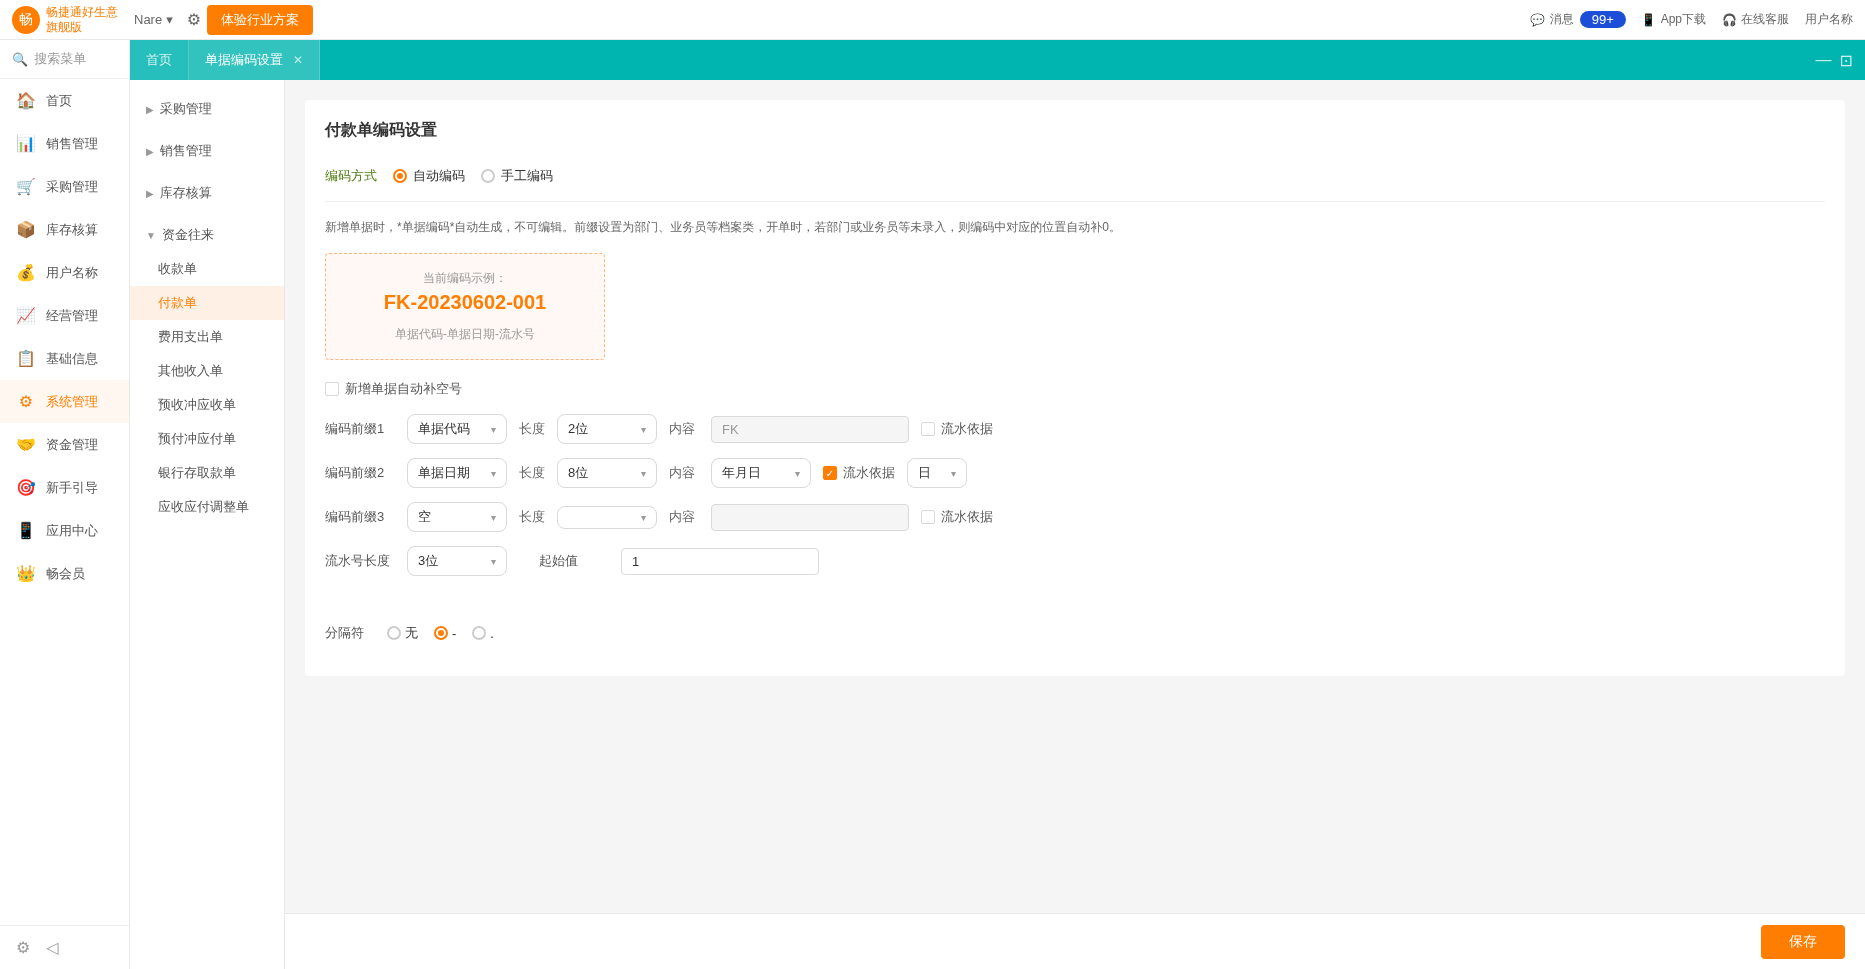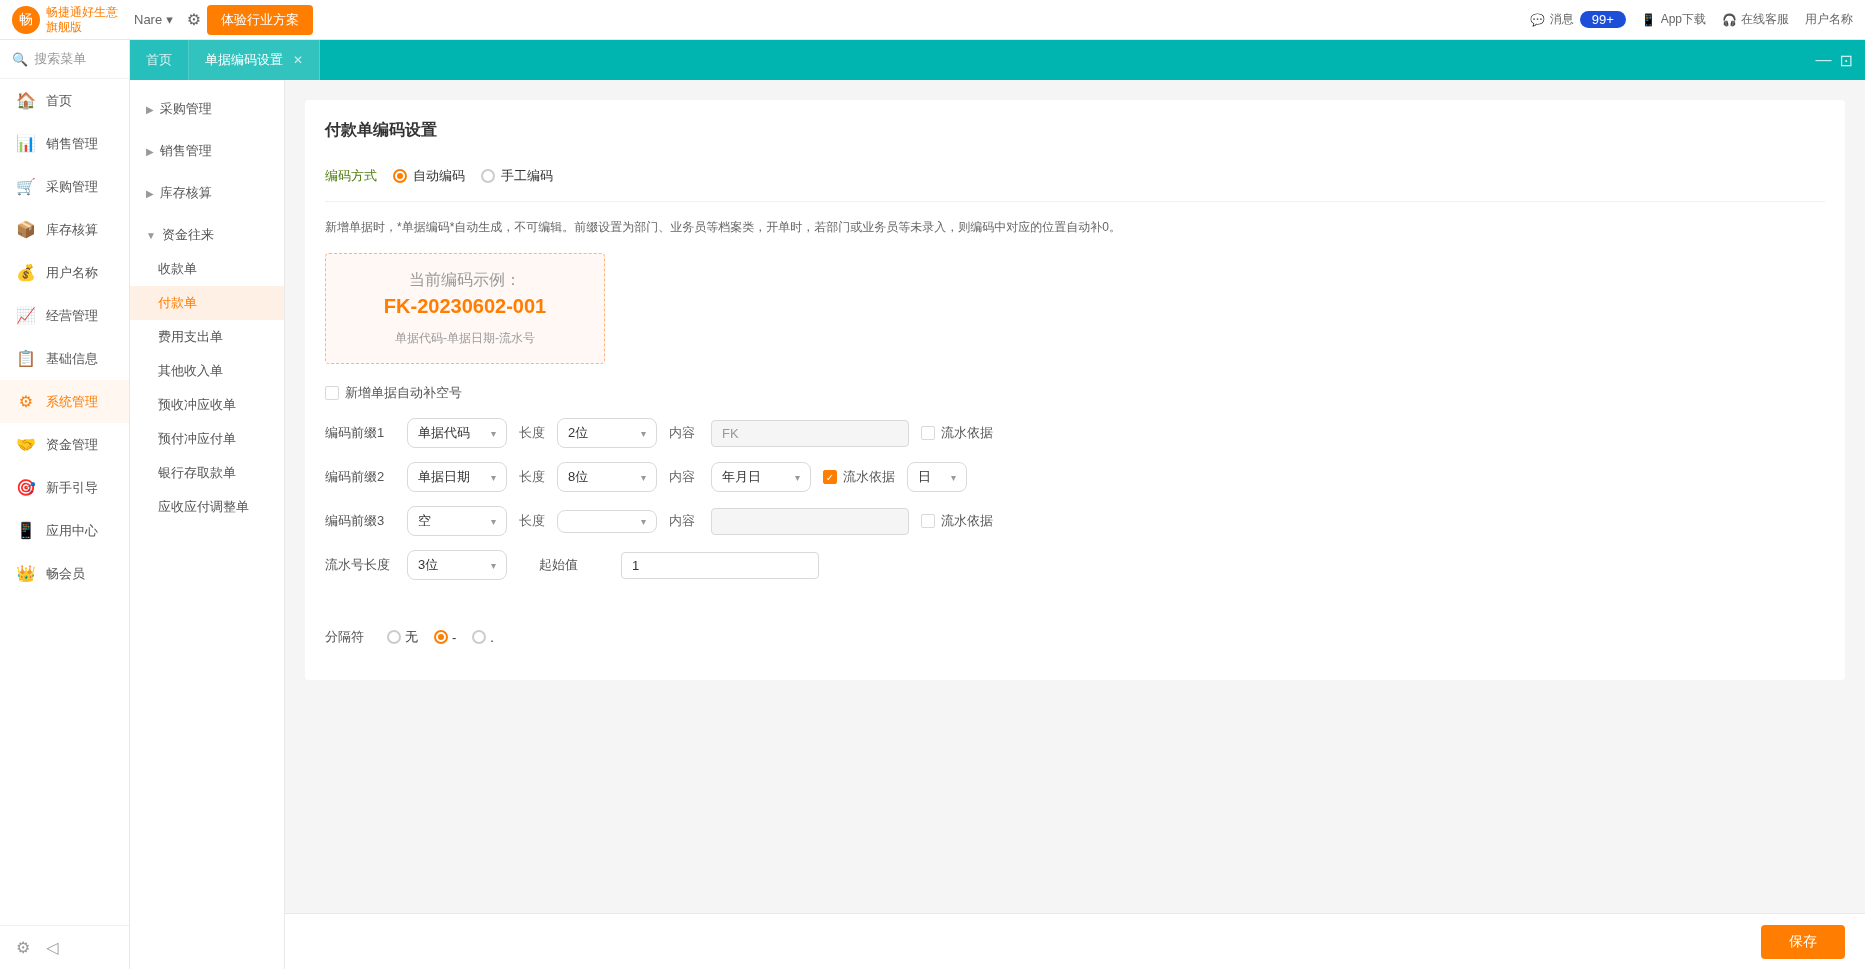--- a/index.html
+++ b/index.html
@@ -141,21 +141,21 @@
     .code-preview {
       background: #fff8f5;
       border: 1px dashed #ffb480;
       border-radius: 4px;
       padding: 16px 24px;
       display: inline-block;
       margin-bottom: 20px;
       min-width: 280px;
       text-align: center;
     }
-    .code-preview-label { font-size: 16px; color: #999; margin-bottom: 4px; }
+    .code-preview-label { font-size: 12px; color: #999; margin-bottom: 4px; }
     .code-preview-value { font-size: 20px; font-weight: 600; color: #ff7d00; }
     .code-preview-desc { font-size: 12px; color: #999; margin-top: 12px; }
 
     
     .checkbox-row { display: flex; align-items: center; gap: 6px; margin-bottom: 16px; font-size: 13px; color: #555; }
     .cb { width: 14px; height: 14px; border: 1px solid #d9d9d9; border-radius: 2px; display: inline-block; cursor: pointer; }
 
     
     .form-row {
       display: flex;

